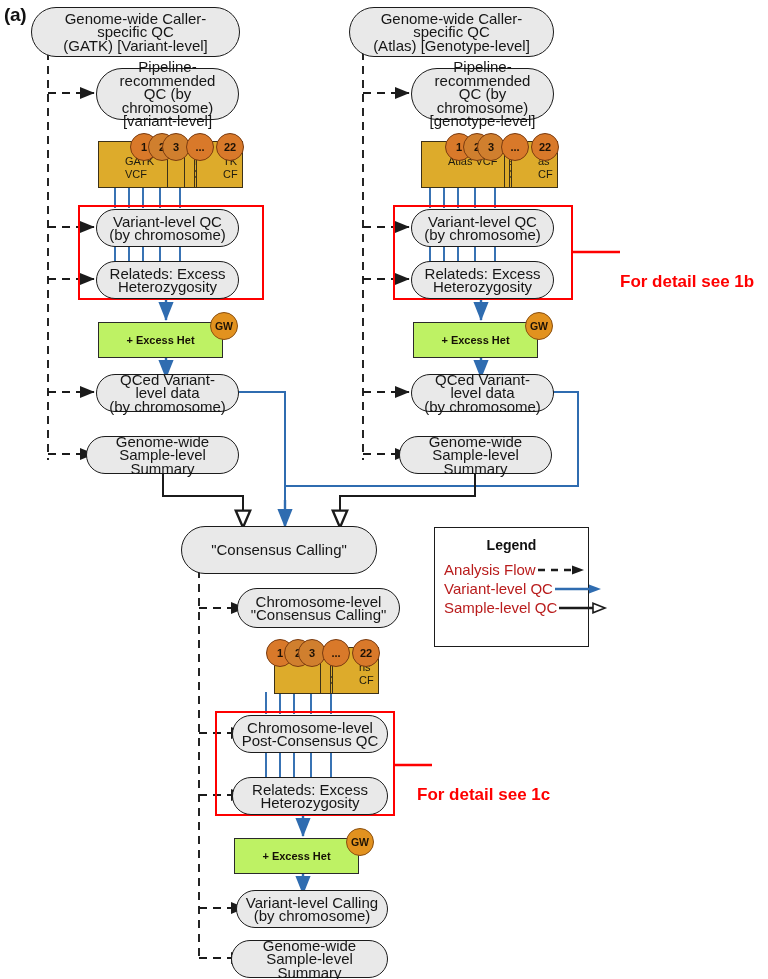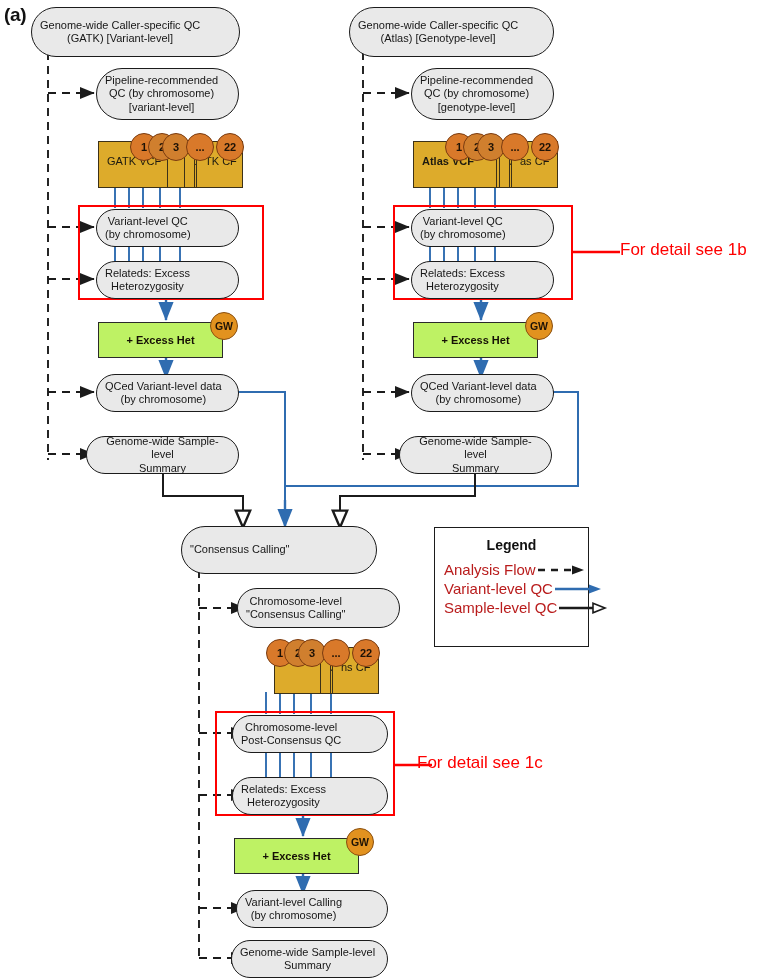--- a/index.html
+++ b/index.html
@@ -37,23 +37,24 @@
   }
   
   .node {
     position: absolute;
     box-sizing: border-box;
     background: #e9e9e9;
     border: 1.6px solid #1b1b1b;
     border-radius: 999px;
     display: flex;
     align-items: center;
+    justify-content: center;
     text-align: center;
     color: #161616;
-    font-size: 11px;
+    font-size: 15px;
     line-height: 13.5px;
     padding: 2px 8px;
     z-index: 6;
   }
   .node span { display: block; }
 
   
   .vcfstack {
     position: absolute;
     z-index: 5;
@@ -61,21 +62,21 @@
   .vcfcard {
     position: absolute;
     box-sizing: border-box;
     background: #ddab2b;
     border: 1.5px solid #3c3118;
     color: #1d1a10;
     font-size: 11px;
     line-height: 13px;
     font-weight: normal;
     text-align: left;
-    padding: 13px 0 0 8px;
+    padding: 13px 0 0 26px;
   }
   .chrbadge {
     position: absolute;
     width: 26px;
     height: 26px;
     border-radius: 50%;
     background: #d9792a;
     border: 1.5px solid #7a3b10;
     color: #1d1206;
     font-size: 11px;
@@ -122,23 +123,24 @@
     position: absolute;
     box-sizing: border-box;
     border: 2.4px solid #fe0000;
     background: transparent;
     z-index: 4;
   }
   .callout {
     position: absolute;
     color: #fe0000;
     font-size: 17px;
-    font-weight: normal;
+    font-weight: bold;
     white-space: nowrap;
     z-index: 11;
+    margin-top: 32px;
   }
 
   
   .legend {
     position: absolute;
     box-sizing: border-box;
     border: 1.8px solid #1b1b1b;
     background: #ffffff;
     z-index: 8;
   }
@@ -405,21 +407,21 @@
     <div class="vcfcard" style="left:68px; top:8px; width:47px; height:47px;">
       <span>as</span>
       <span>CF</span>
     </div>
     <div class="vcfcard" style="left:98px; top:8px; width:47px; height:47px;">
       <span>as</span>
       <span>CF</span>
     </div>
     <div class="vcfcard" style="left:50px; top:8px; width:47px; height:47px;"></div>
     <div class="vcfcard" style="left:40px; top:8px; width:47px; height:47px;"></div>
-    <div class="vcfcard" style="left:0px; top:8px; width:84px; height:47px;font-weight:bold;">
+    <div class="vcfcard" style="left:8px; top:8px; width:84px; height:47px;">
       <span>Atlas</span>
       <span>VCF</span>
     </div>
     <div class="chrbadge" style="left:32px; top:0px;">1</div>
     <div class="chrbadge dim" style="left:50px; top:0px;">2</div>
     <div class="chrbadge dim" style="left:64px; top:0px;">3</div>
     <div class="chrbadge" style="left:88px; top:0px;">...</div>
     <div class="chrbadge" style="left:118px; top:0px;">22</div>
   </div>
 

